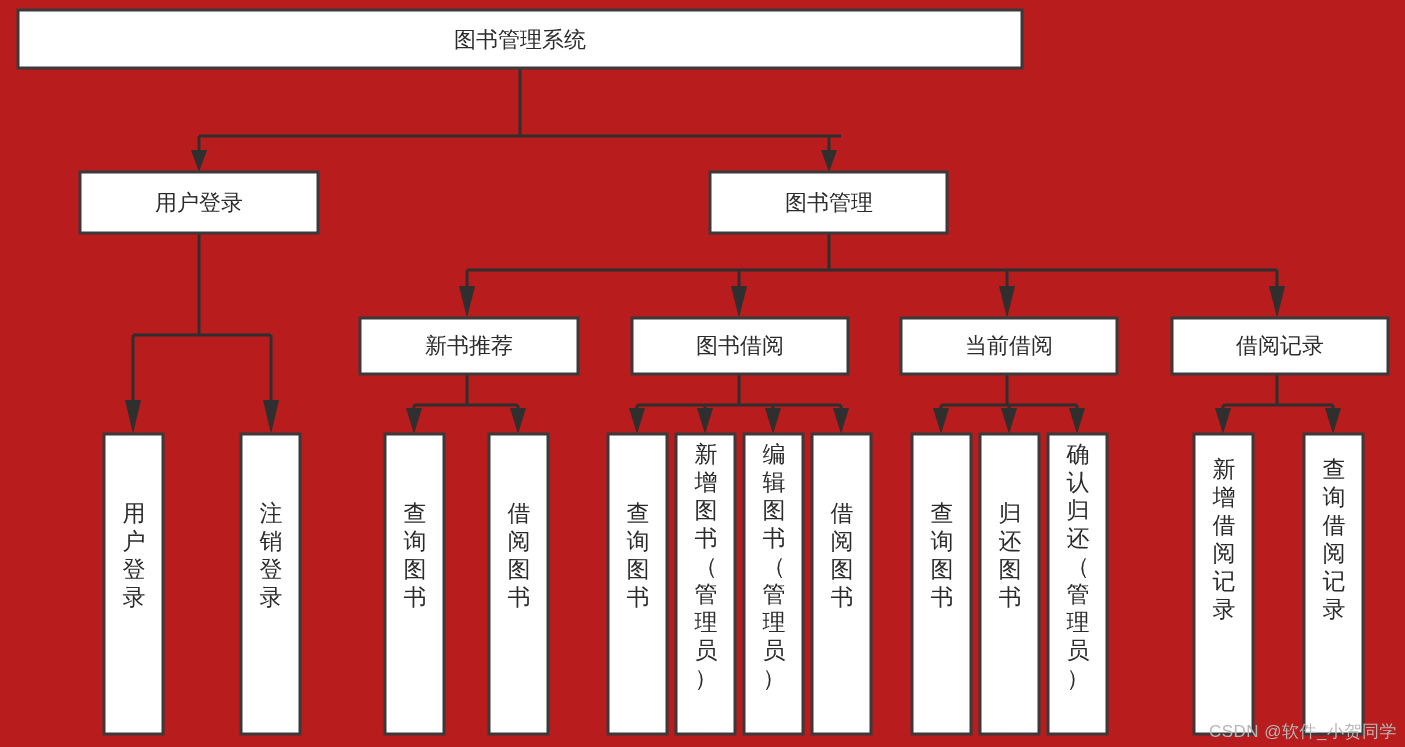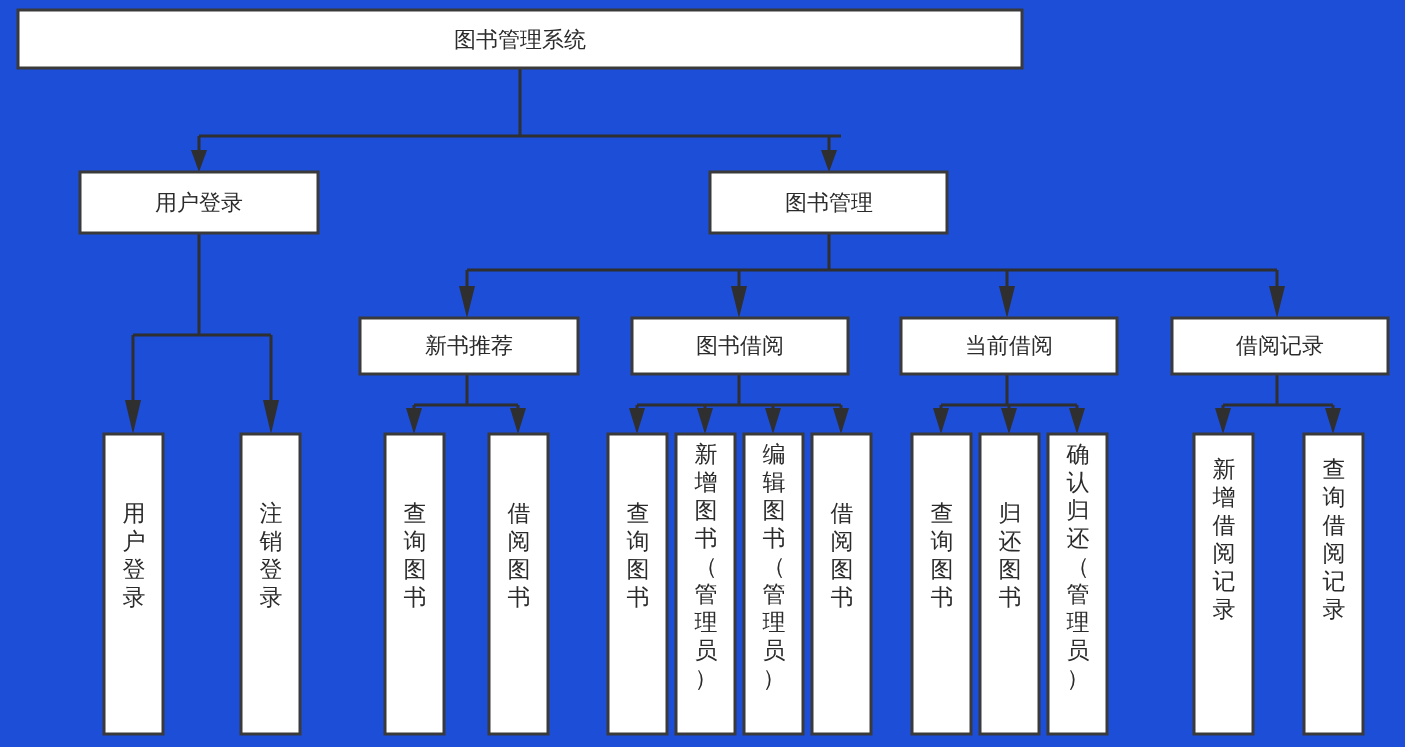--- a/index.html
+++ b/index.html
@@ -10,21 +10,21 @@
   body {
     width: 1405px;
     height: 747px;
     font-family: "Liberation Sans", "DejaVu Sans", sans-serif;
     overflow: hidden;
   }
   #diagram-root {
     position: relative;
     width: 1405px;
     height: 747px;
-    background: #1d4ed8;
+    background: #b91c1c;
   }
   svg.diagram {
     position: absolute;
     top: 0;
     left: 0;
     width: 1405px;
     height: 747px;
   }
   .node-box {
     fill: #ffffff;
@@ -244,14 +244,15 @@
       <text class="node-label-v" x="1224" y="477"><tspan x="1224" y="477">新</tspan><tspan x="1224" y="505">增</tspan><tspan x="1224" y="533">借</tspan><tspan x="1224" y="561">阅</tspan><tspan x="1224" y="589">记</tspan><tspan x="1224" y="617">录</tspan></text>
     </g>
 
     <g>
       <rect class="node-box" x="1304" y="434" width="59" height="300"></rect>
       <text class="node-label-v" x="1334" y="477"><tspan x="1334" y="477">查</tspan><tspan x="1334" y="505">询</tspan><tspan x="1334" y="533">借</tspan><tspan x="1334" y="561">阅</tspan><tspan x="1334" y="589">记</tspan><tspan x="1334" y="617">录</tspan></text>
     </g>
 
   </svg>
 
+  <div class="watermark">CSDN @软件_小贺同学</div>
 
 </div>
 
 </body></html>

